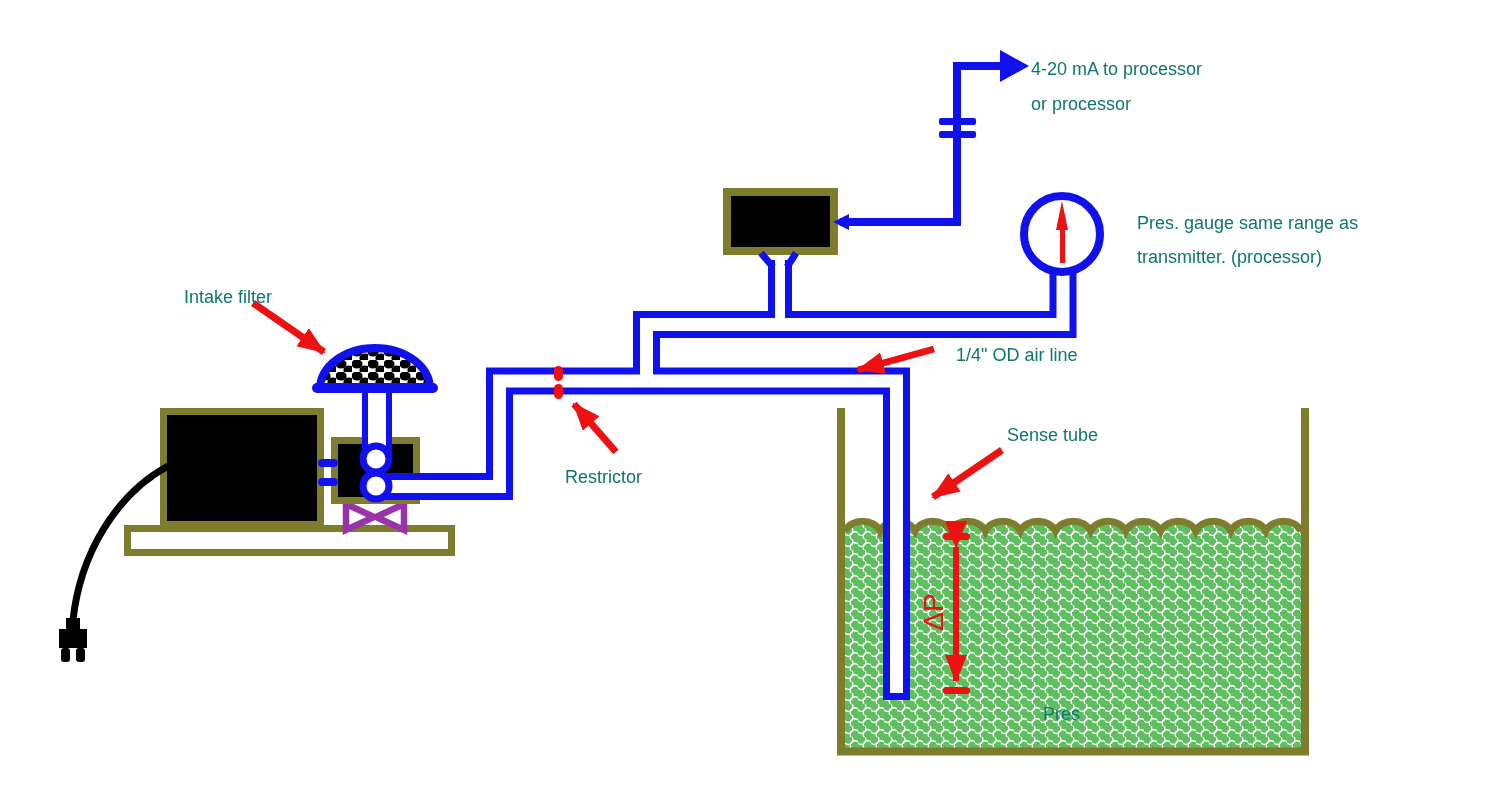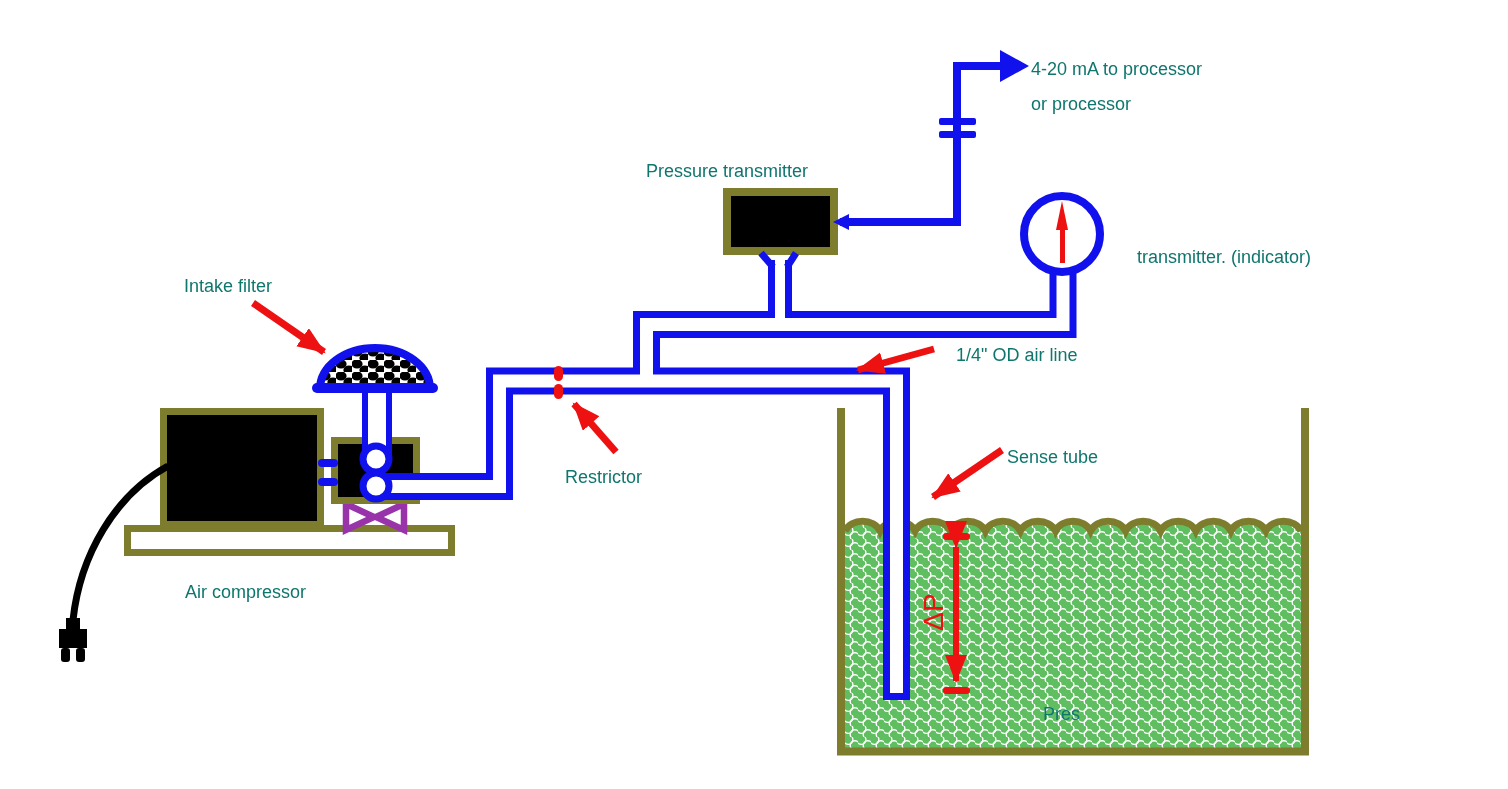--- a/index.html
+++ b/index.html
@@ -103,25 +103,24 @@
   </g>
 
   <g stroke="#ee1111" stroke-width="7">
     <line x1="253" y1="303" x2="324" y2="352" marker-end="url(#ah)"></line>
     <line x1="616" y1="452" x2="574" y2="404" marker-end="url(#ah)"></line>
     <line x1="934" y1="349" x2="858" y2="370" marker-end="url(#ah)"></line>
     <line x1="1002" y1="450" x2="933" y2="497" marker-end="url(#ah)"></line>
   </g>
 </svg>
 
-<div class="lbl" style="left:184px;top:269px">Intake filter</div>
-<div class="lbl" style="left:646px;top:154px">Pressure transmitter</div>
+<div class="lbl" style="left:184px;top:280px">Intake filter</div>
 <div class="lbl" style="left:1031px;top:52px">4-20 mA to processor</div>
 <div class="lbl" style="left:1031px;top:87px">or processor</div>
-<div class="lbl" style="left:1137px;top:240px">transmitter. (indicator)</div>
+<div class="lbl" style="left:1137px;top:206px">Pres. gauge same range as</div>
+<div class="lbl" style="left:1137px;top:240px">transmitter. (processor)</div>
 <div class="lbl" style="left:956px;top:338px">1/4" OD air line</div>
-<div class="lbl" style="left:1007px;top:440px">Sense tube</div>
+<div class="lbl" style="left:1007px;top:418px">Sense tube</div>
 <div class="lbl" style="left:565px;top:460px">Restrictor</div>
-<div class="lbl" style="left:185px;top:575px">Air compressor</div>
 <div class="lbl" style="left:1043px;top:697px">Pres</div>
 <div class="lbl red rot" style="left:915px;top:595px">ΔP</div>
 
 </div>
 
 </body></html>

